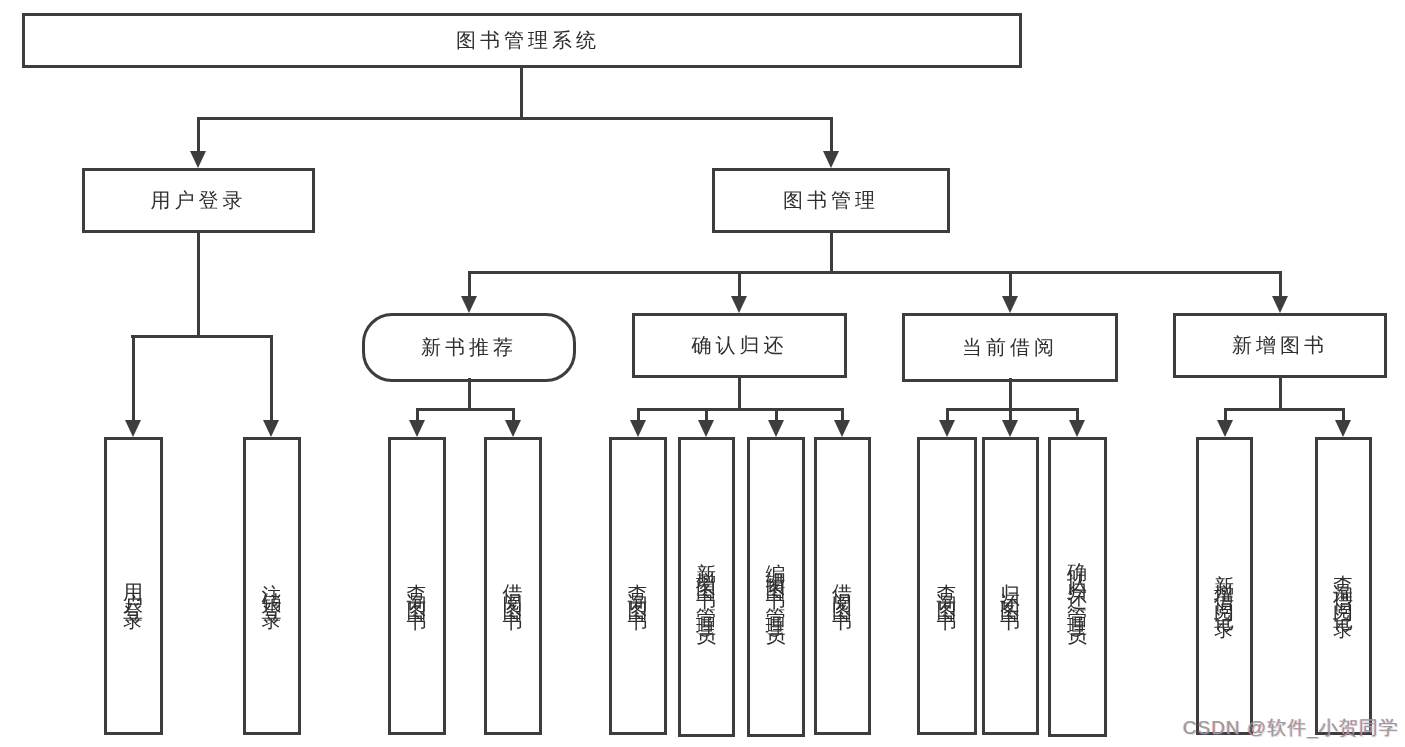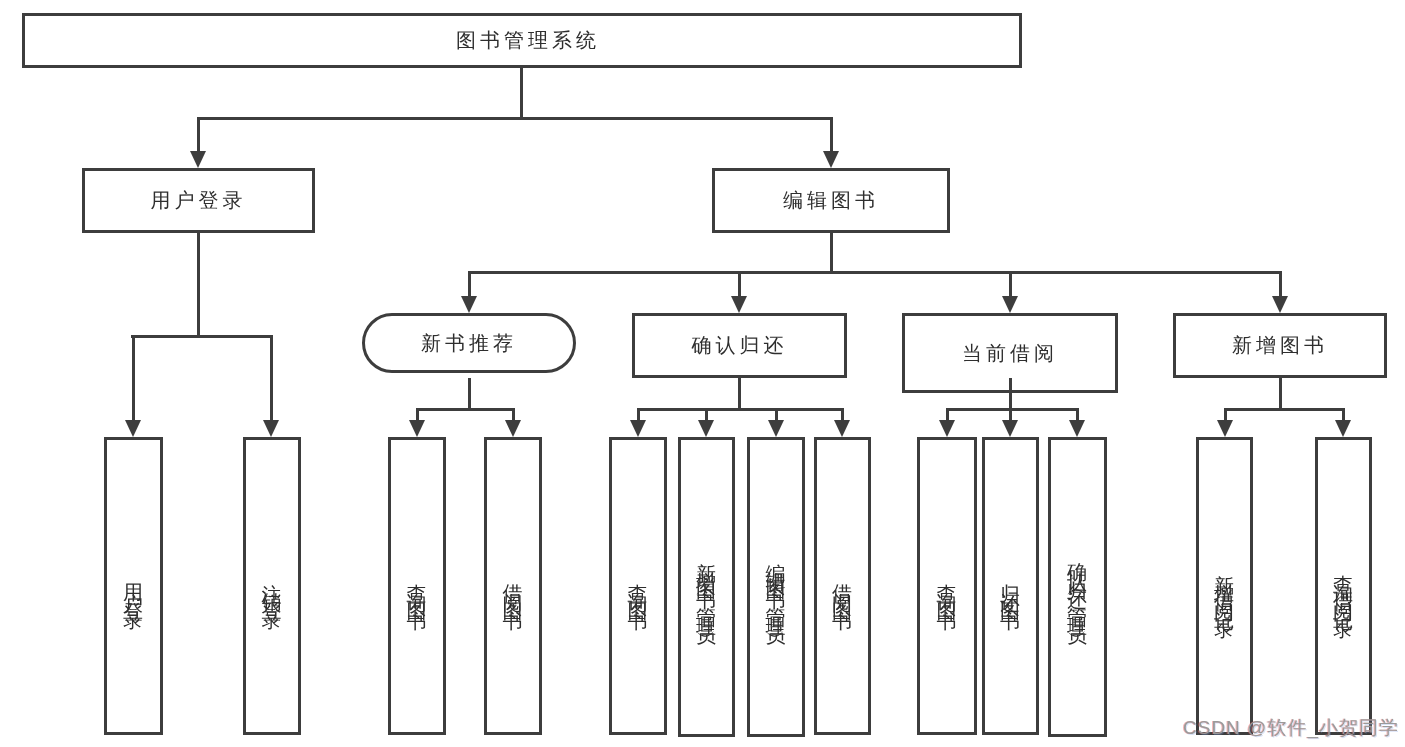--- a/index.html
+++ b/index.html
@@ -61,32 +61,32 @@
 
   <div class="box" style="left:22px; top:13px; width:1000px; height:55px;padding-left:12px;">
     <span class="hlabel">图书管理系统</span>
   </div>
 
   <div class="box" style="left:82px; top:168px; width:233px; height:65px;">
     <span class="hlabel">用户登录</span>
   </div>
 
   <div class="box" style="left:712px; top:168px; width:238px; height:65px;">
-    <span class="hlabel">编辑图书</span>
-  </div>
-
-  <div class="box" style="left:362px; top:313px; width:214px; height:60px;border-radius:30px;">
+    <span class="hlabel">图书管理</span>
+  </div>
+
+  <div class="box" style="left:362px; top:313px; width:214px; height:69px;border-radius:30px;">
     <span class="hlabel">新书推荐</span>
   </div>
 
   <div class="box" style="left:632px; top:313px; width:215px; height:65px;">
     <span class="hlabel">确认归还</span>
   </div>
 
-  <div class="box" style="left:902px; top:313px; width:216px; height:80px;">
+  <div class="box" style="left:902px; top:313px; width:216px; height:69px;">
     <span class="hlabel">当前借阅</span>
   </div>
 
   <div class="box" style="left:1173px; top:313px; width:214px; height:65px;">
     <span class="hlabel">新增图书</span>
   </div>
 
   <div class="box" style="left:104px; top:437px; width:59px; height:298px;">
     <span class="vlabel">用户登录</span>
   </div>

